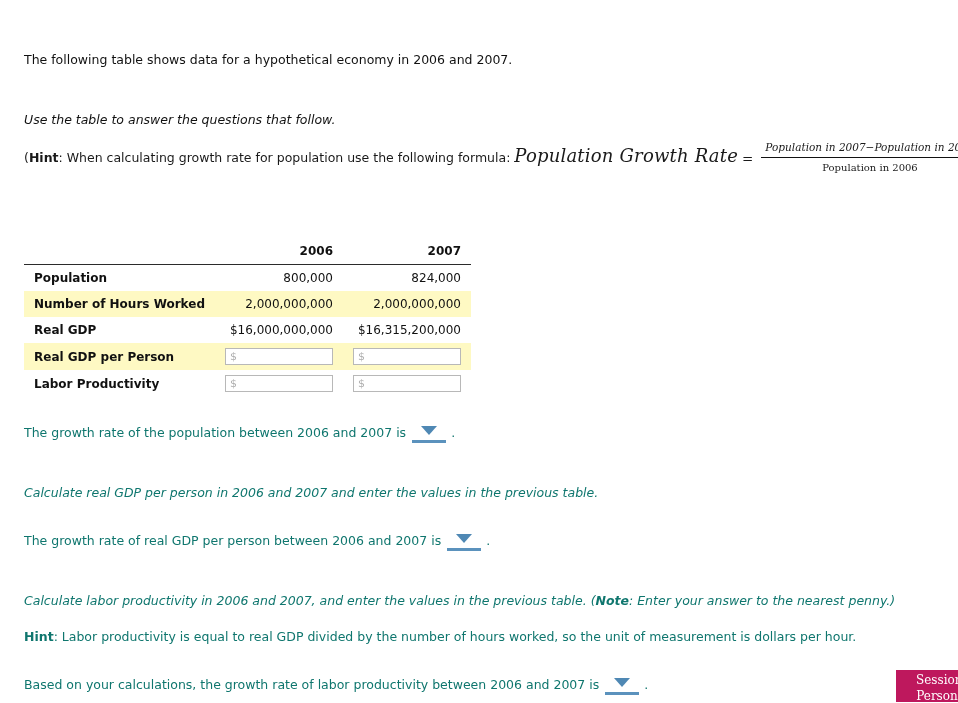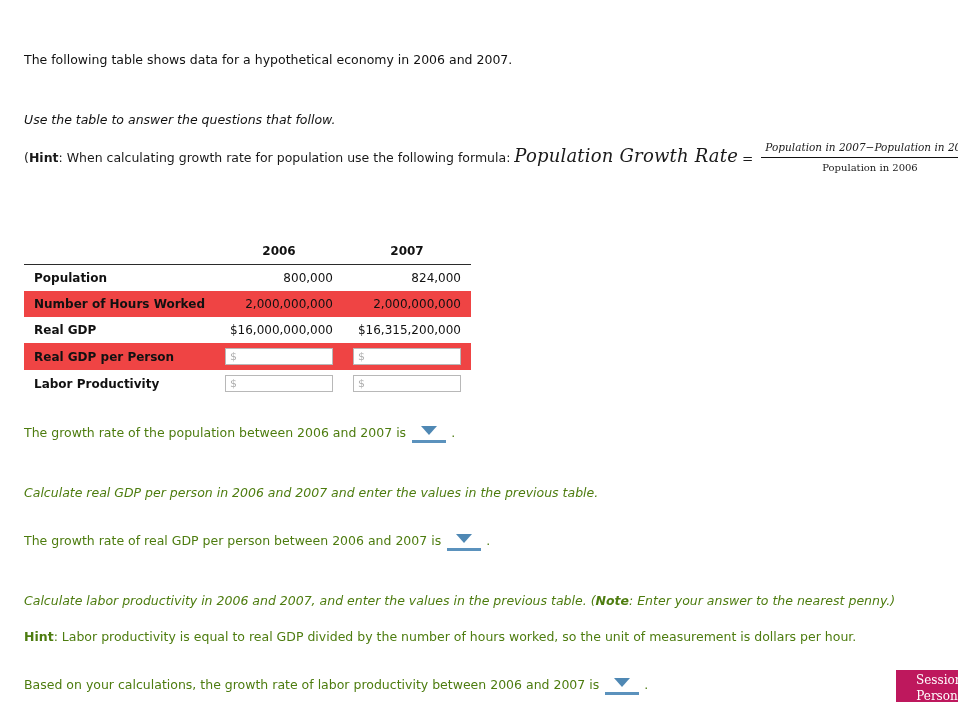--- a/index.html
+++ b/index.html
@@ -110,21 +110,21 @@
     position: absolute;
     left: 24px;
     top: 240px;
     width: 442px;
     border-collapse: collapse;
     font-size: 12px;
   }
   .data-table th.colhead {
     font-size: 12px;
     font-weight: bold;
-    text-align: center;
+    text-align: right;
     padding: 4px 10px 6px 10px;
     color: #111;
     border-bottom: 1.5px solid #2b2b2b;
   }
   .data-table th.corner {
     border-bottom: 1.5px solid #2b2b2b;
     padding: 4px 0 6px 0;
   }
   .data-table td {
     padding: 6px 10px;
@@ -135,21 +135,21 @@
   .data-table td.rowlabel {
     font-weight: bold;
     text-align: left;
     white-space: nowrap;
     padding-left: 10px;
   }
   .data-table td.val {
     text-align: right;
     white-space: nowrap;
   }
-  .data-table tr.shaded td { background: #ef4444; }
+  .data-table tr.shaded td { background: #fef9c3; }
 
   .cellinput {
     width: 108px;
     height: 17px;
     box-sizing: border-box;
     border: 1px solid #b8b8b8;
     background: #ffffff;
     font-family: "DejaVu Sans", "Liberation Sans", sans-serif;
     font-size: 11px;
     color: #333;
@@ -159,21 +159,21 @@
   }
   .cellinput::placeholder { color: #b0b0b0; opacity: 1; }
   td.inputcell { text-align: left; padding: 5px 10px; }
 
   
   .qline {
     position: absolute;
     left: 24px;
     font-size: 12.5px;
     line-height: 17px;
-    color: #4d7c0f;
+    color: #0f766e;
     white-space: nowrap;
   }
   .qline.italic { font-style: italic; }
 
   .q1 { top: 424px; }
   .q2 { top: 484px; }
   .q3 { top: 532px; }
   .q4 { top: 592px; }
   .q5 { top: 628px; }
   .q6 { top: 676px; }

